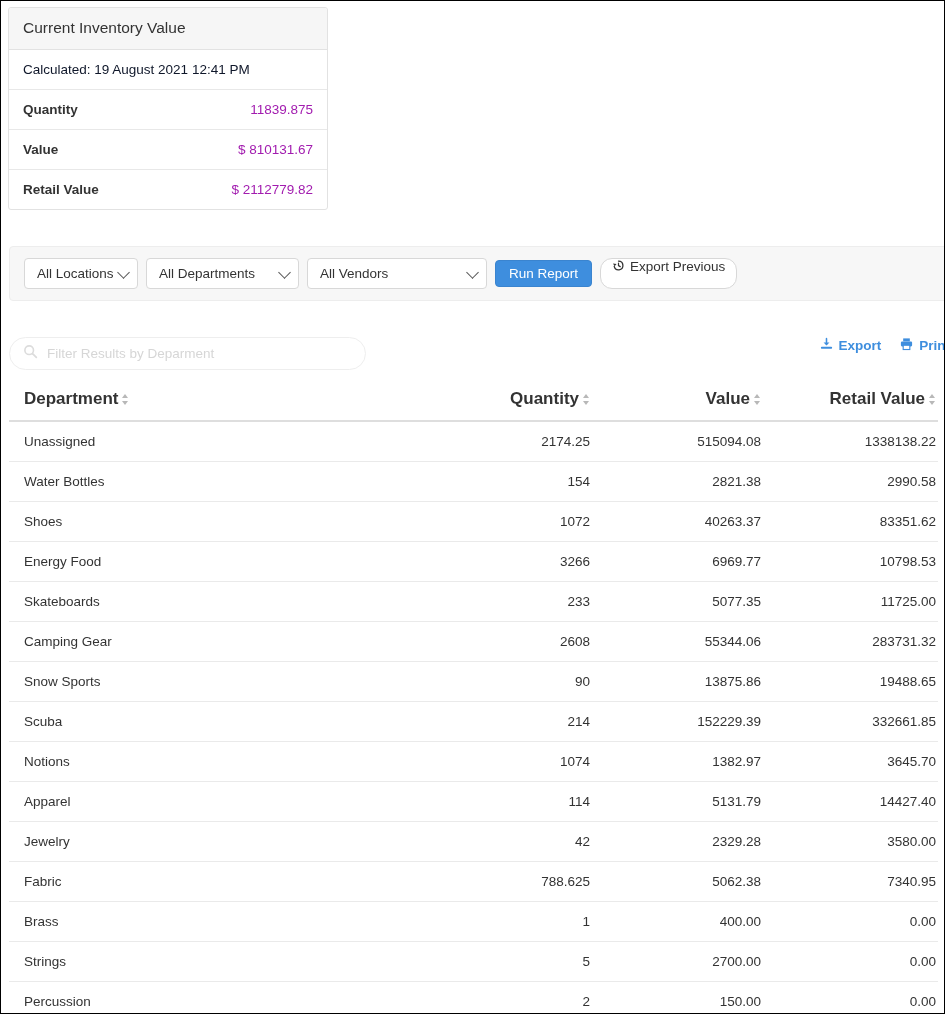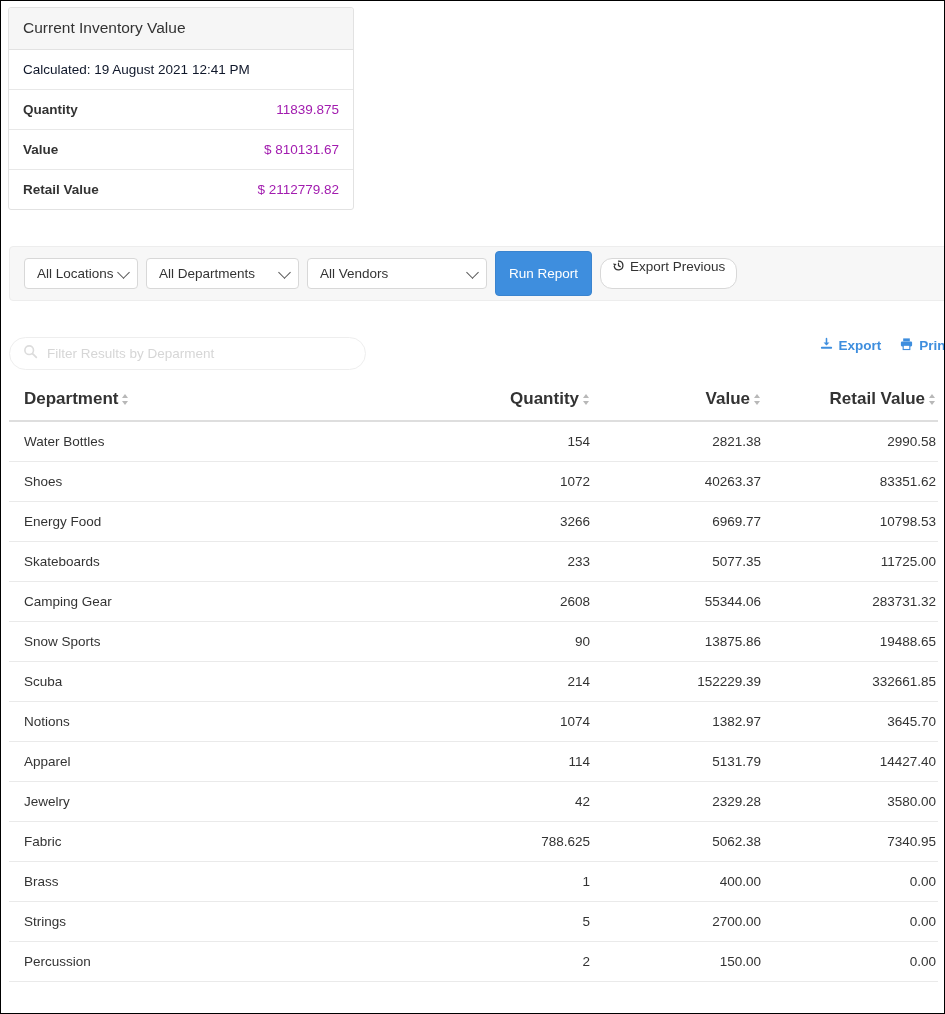--- a/index.html
+++ b/index.html
@@ -21,21 +21,21 @@
     width: 943px;
     height: 1012px;
     overflow: hidden;
   }
 
   
   .summary-card {
     position: absolute;
     left: 7px;
     top: 6px;
-    width: 346px;
+    width: 320px;
     border: 1px solid #e2e2e2;
     border-radius: 3px;
     background: #ffffff;
     box-sizing: border-box;
   }
   .summary-head {
     background: #f6f6f6;
     border-bottom: 1px solid #e2e2e2;
     padding: 11px 14px 12px 14px;
     font-size: 15.5px;
@@ -103,21 +103,21 @@
     right: 9px;
     top: 50%;
     width: 8px;
     height: 8px;
     margin-top: -6px;
     border-right: 1.4px solid #555;
     border-bottom: 1.4px solid #555;
     transform: rotate(45deg);
   }
   .btn-run {
-    height: 45px;
+    height: 27px;
     background: #3e8ede;
     border: 1px solid #3a84cf;
     border-radius: 4px;
     color: #ffffff;
     font-size: 13.5px;
     padding: 0 13px;
     display: flex;
     align-items: center;
     margin-right: 8px;
     box-sizing: border-box;
@@ -348,20 +348,26 @@
         <th class="c-ret">
           <span class="th-in">
             <span>Retail Value</span>
             <span class="sort"></span>
           </span>
         </th>
       </tr>
     </thead>
     <tbody>
         <tr>
+          <td class="c-dep">Unassigned</td>
+          <td class="c-qty">2174.25</td>
+          <td class="c-val">515094.08</td>
+          <td class="c-ret">1338138.22</td>
+        </tr>
+        <tr>
           <td class="c-dep">Water Bottles</td>
           <td class="c-qty">154</td>
           <td class="c-val">2821.38</td>
           <td class="c-ret">2990.58</td>
         </tr>
         <tr>
           <td class="c-dep">Shoes</td>
           <td class="c-qty">1072</td>
           <td class="c-val">40263.37</td>
           <td class="c-ret">83351.62</td>

